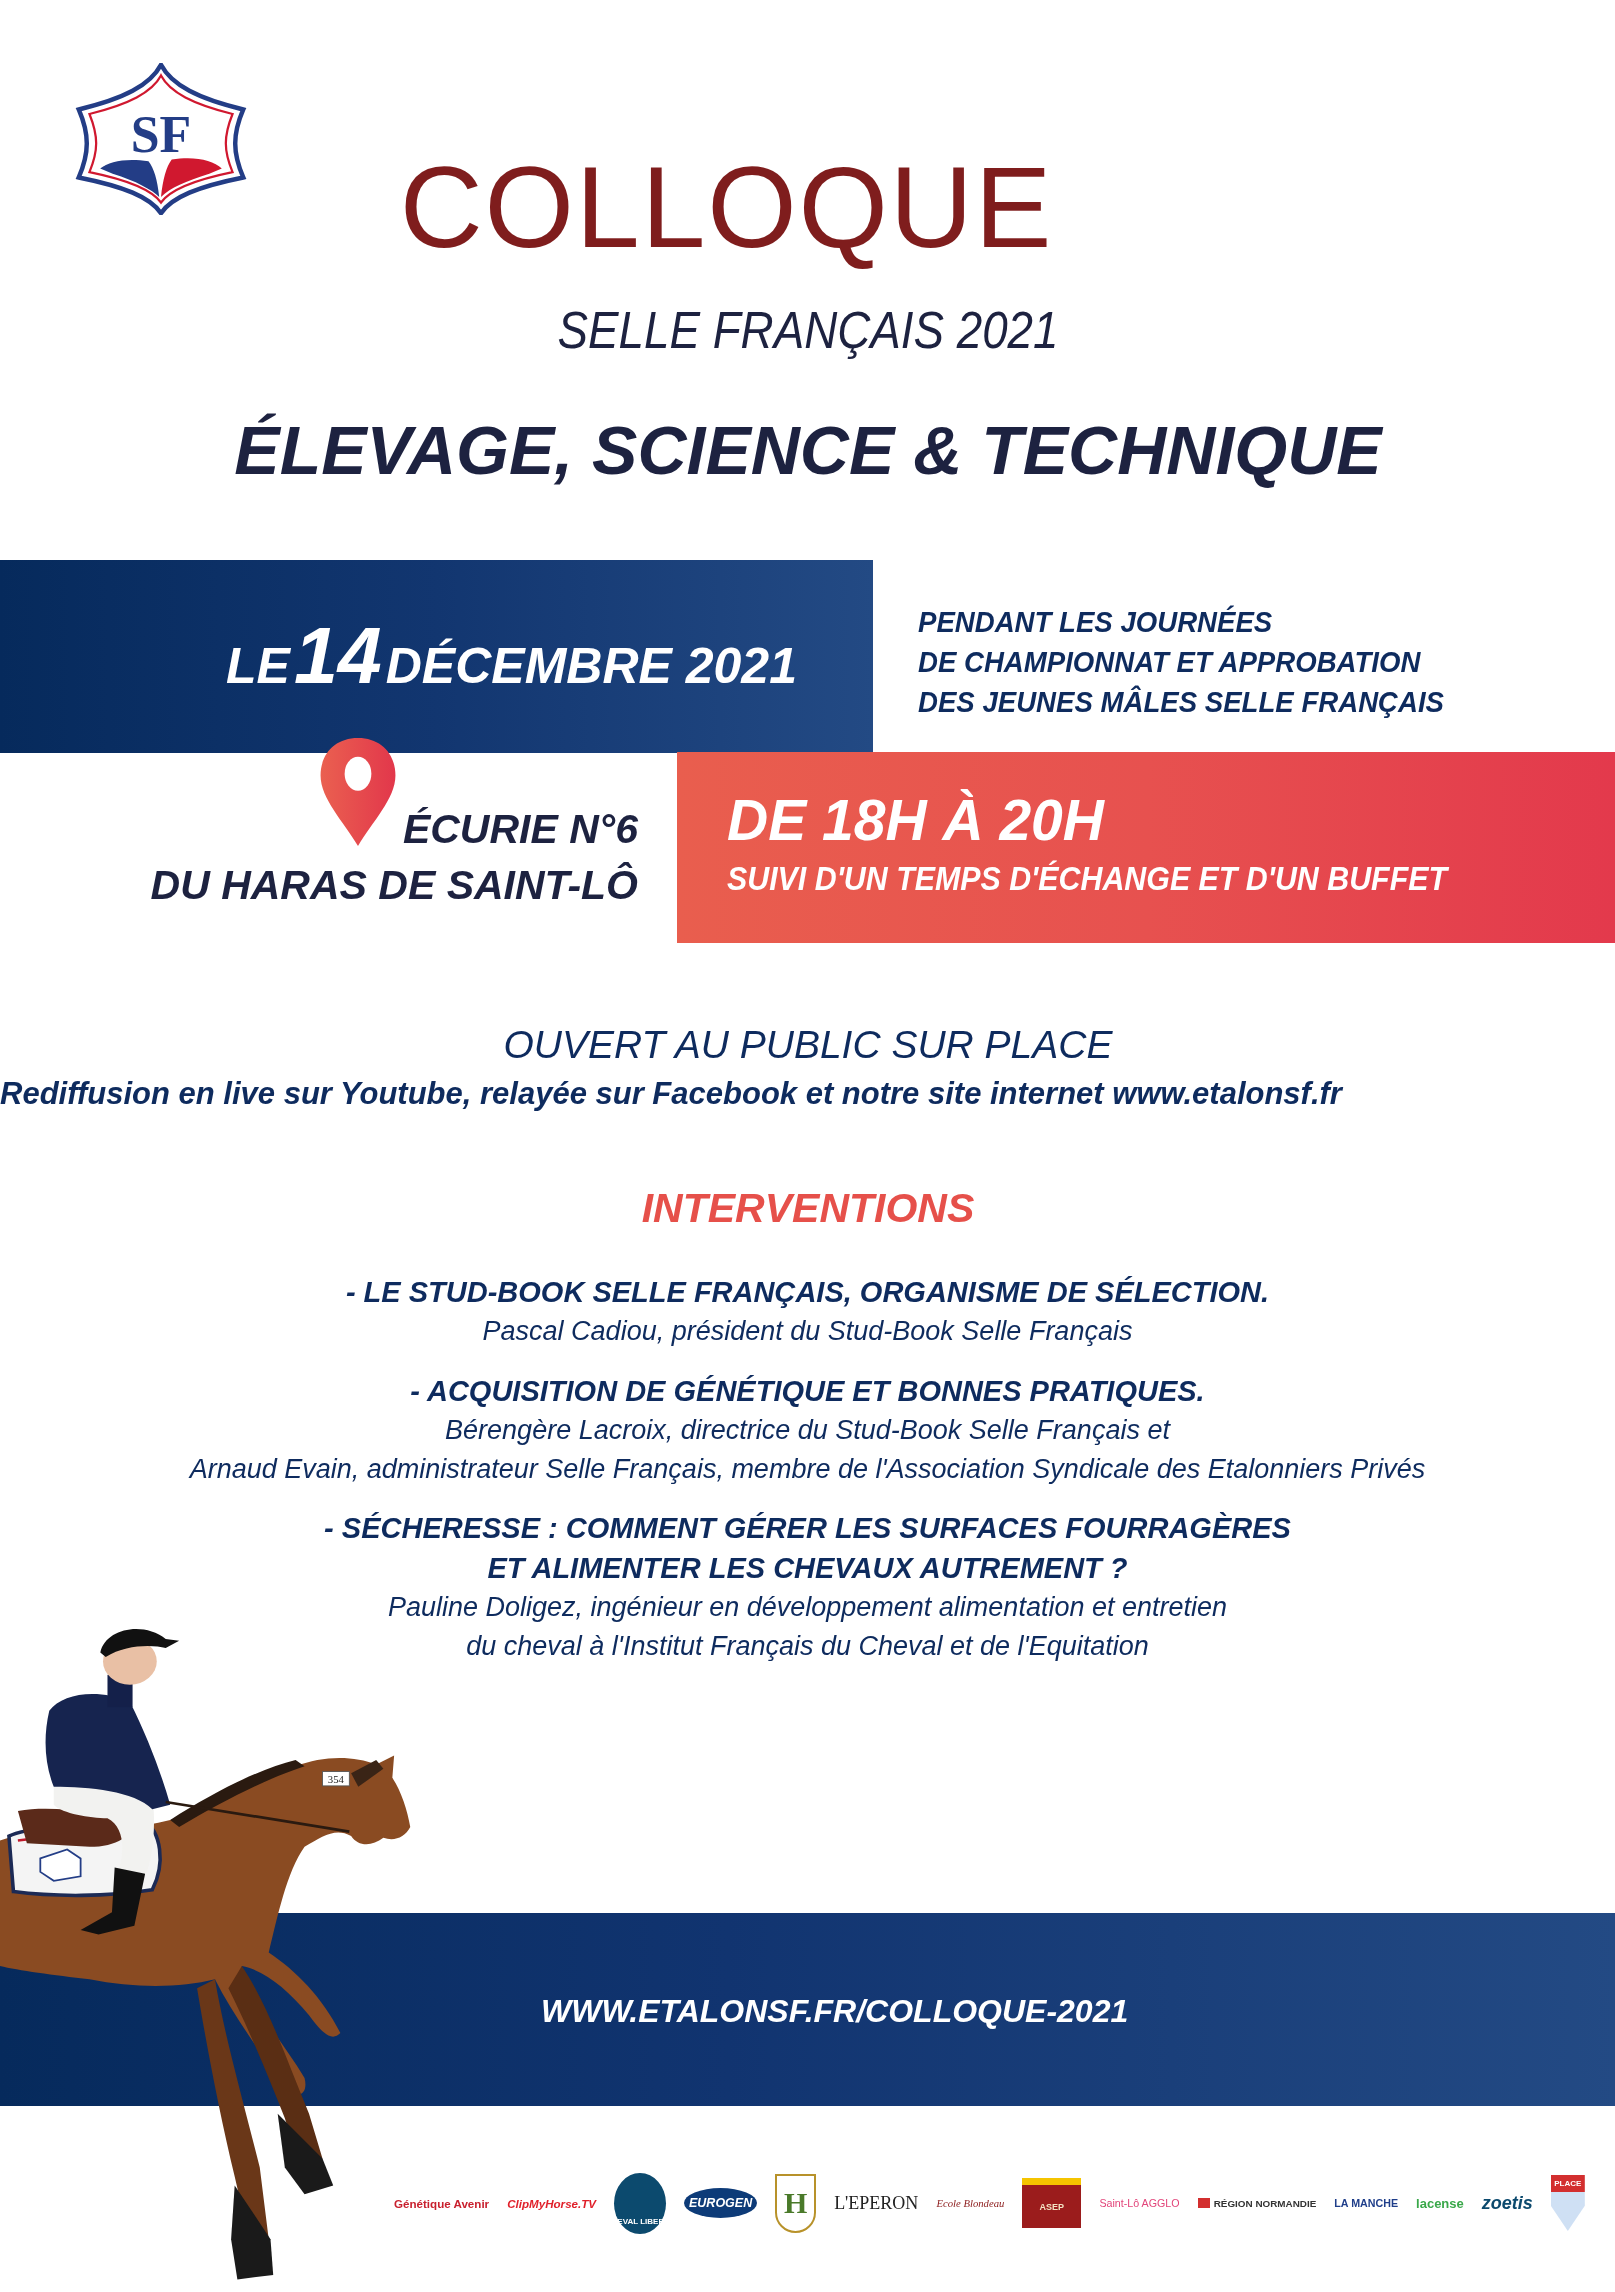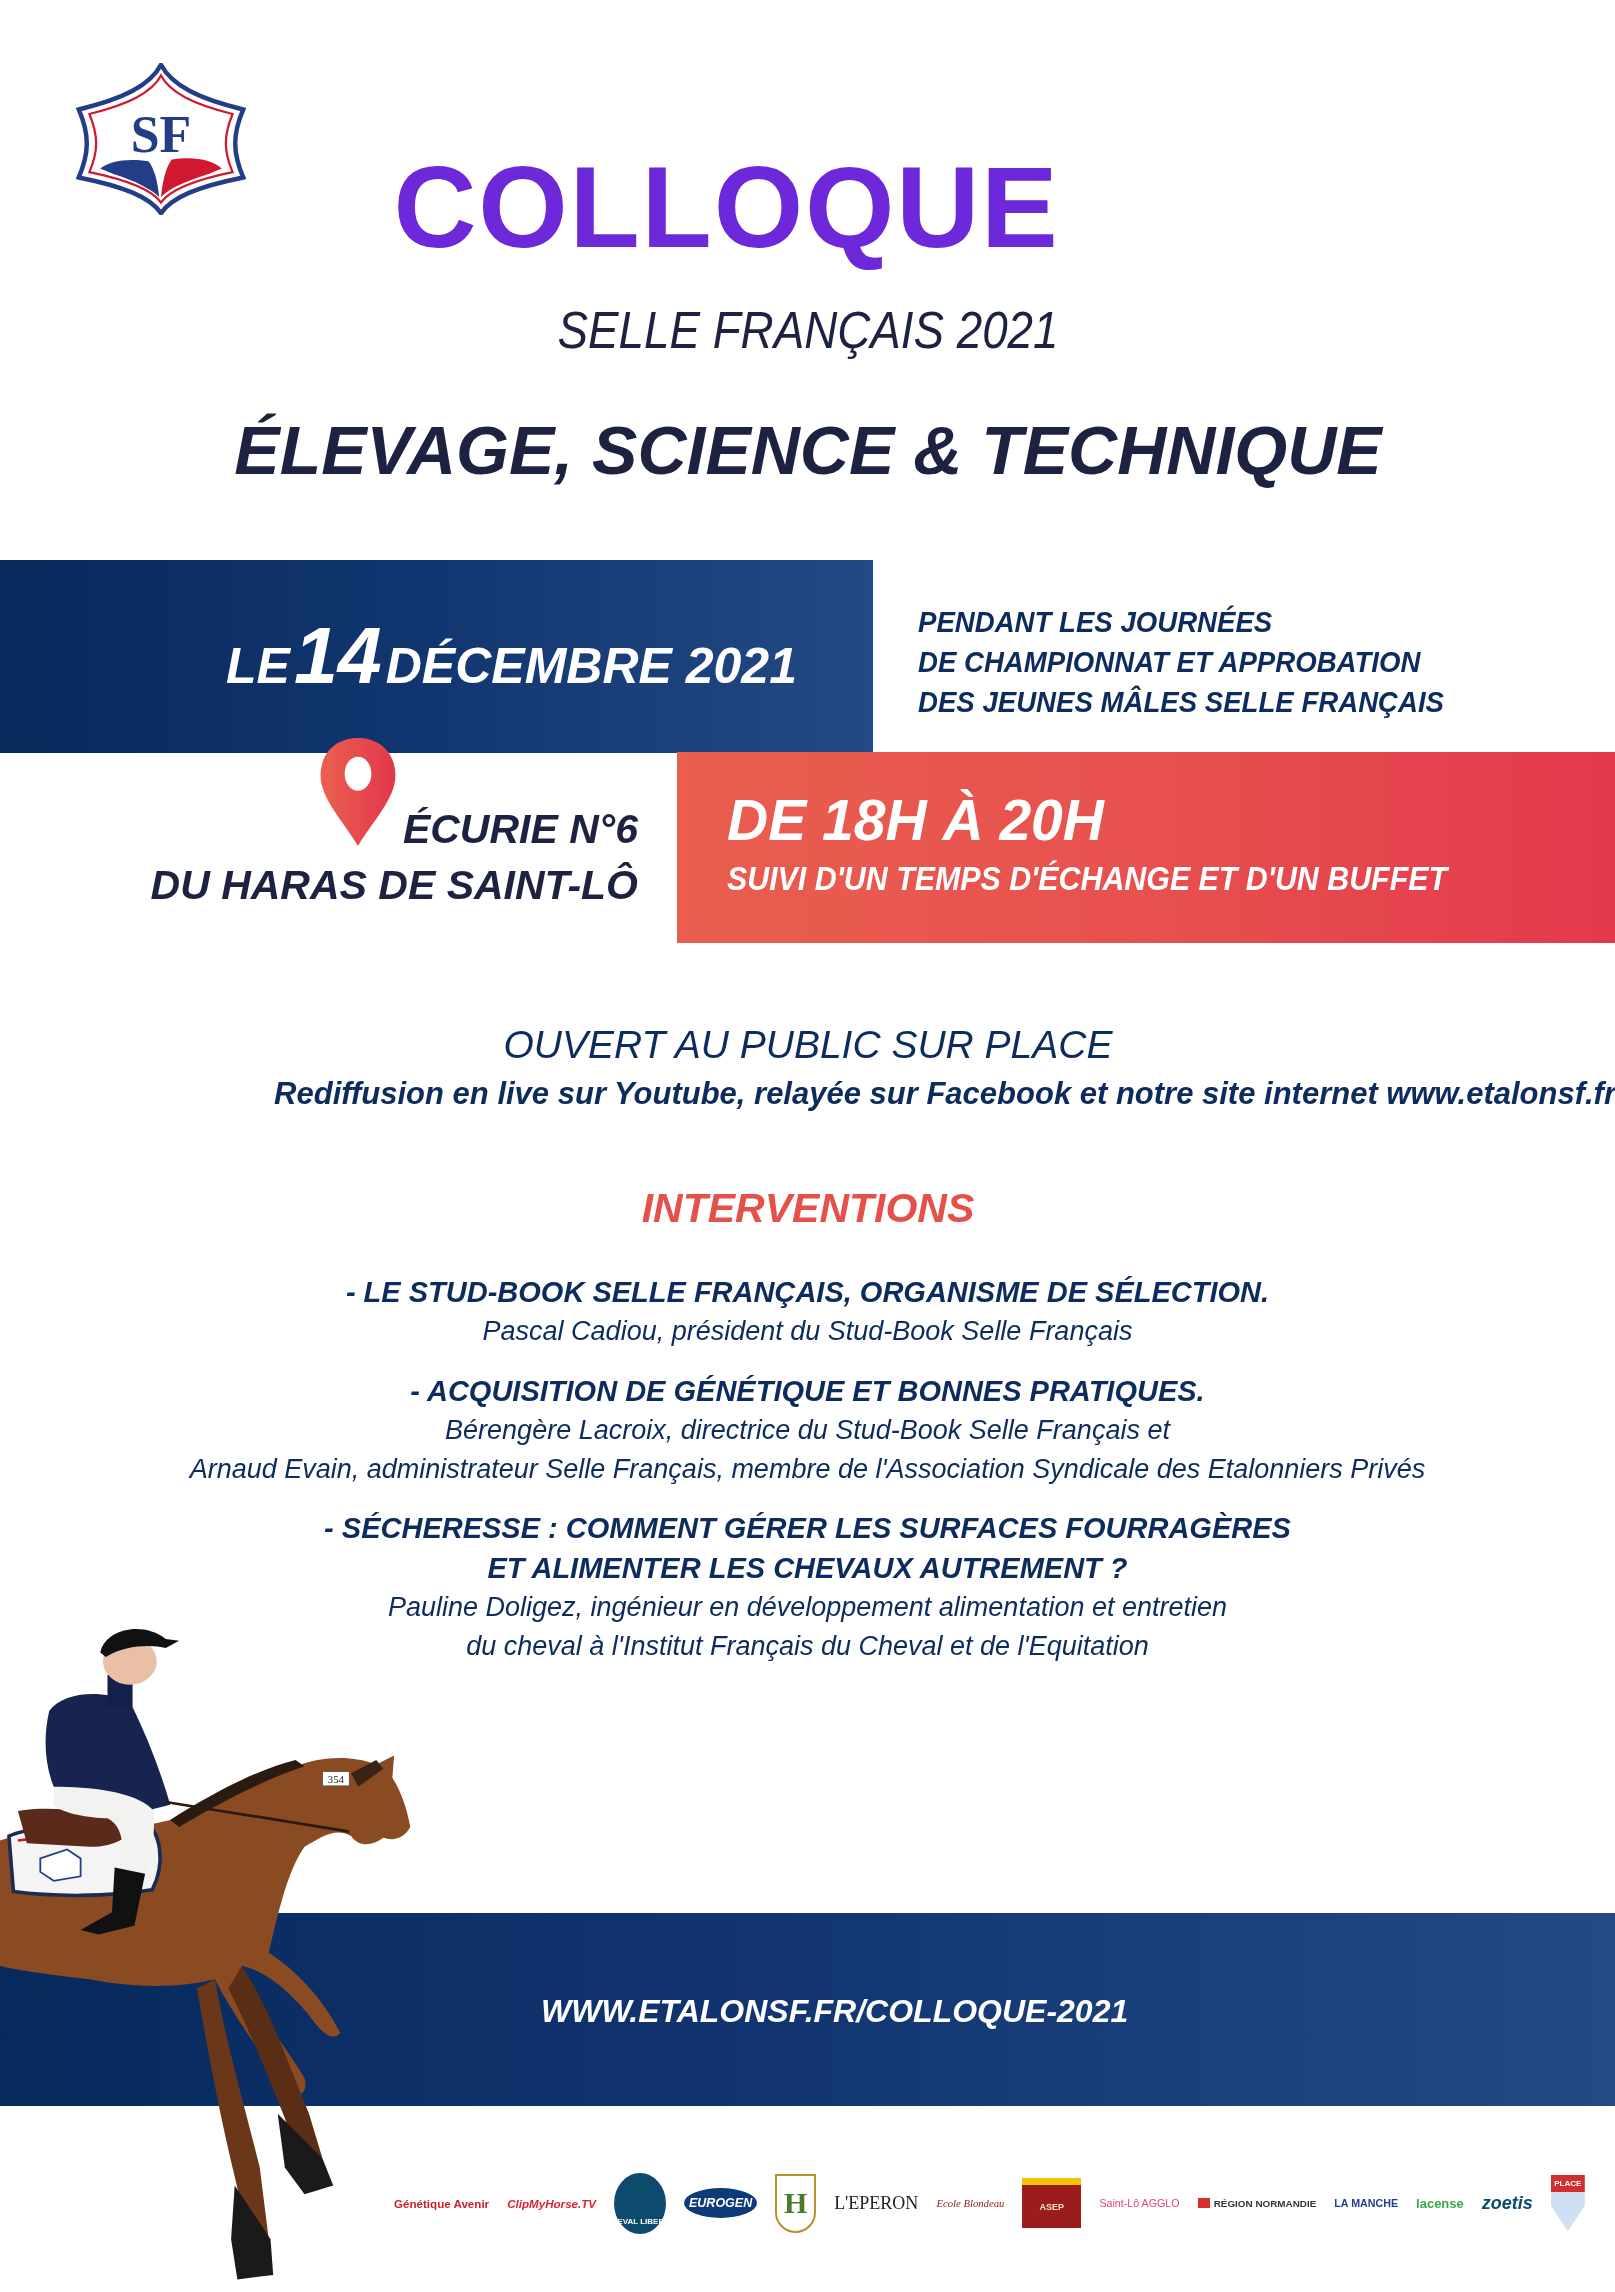--- a/index.html
+++ b/index.html
@@ -4,22 +4,22 @@
 <style>
   html, body { margin:0; padding:0; }
   body { width:1616px; height:2293px; position:relative; background:#ffffff; overflow:hidden;
          font-family:"Liberation Sans", "DejaVu Sans", sans-serif; color:#1b2340; }
   .abs { position:absolute; }
 
   
   #sf-logo { left:73px; top:63px; width:176px; height:152px; }
 
   
-  #title { left:0; width:1453px; top:150px; text-align:center; font-weight:bold; font-size:115px;
-           letter-spacing:1.8px; color:#6d28d9; line-height:1; }
+  #title { left:0; width:1453px; top:150px; text-align:center; font-weight:normal; font-size:115px;
+           letter-spacing:1.8px; color:#7f1d1d; line-height:1; }
   #subtitle { left:0; width:1616px; top:304px; text-align:center; font-size:52px; font-style:italic;
               font-weight:normal; color:#1d2240; line-height:1; transform:scaleX(0.88); }
   #tagline { left:0; width:1616px; top:416px; text-align:center; font-size:68px; font-weight:bold;
              font-style:italic; color:#1d2240; line-height:1; }
 
   
   #date-band { left:0; top:560px; width:873px; height:193px;
                background:linear-gradient(90deg,#062a5c 0%,#123670 50%,#234a84 100%); }
   #date-wrap { left:0; top:616px; width:797px; text-align:right; color:#fff; font-weight:bold;
                font-style:italic; white-space:nowrap; line-height:1; }
@@ -39,21 +39,21 @@
   
   #pin { left:317px; top:736px; width:82px; height:112px; }
   #loc-line1 { left:0; width:638px; top:809px; text-align:right; font-weight:bold; font-style:italic;
                font-size:41px; color:#1d2240; line-height:1; white-space:nowrap; }
   #loc-line2 { left:0; width:638px; top:865px; text-align:right; font-weight:bold; font-style:italic;
                font-size:41px; color:#1d2240; line-height:1; white-space:nowrap; }
 
   
   #public { left:0; width:1616px; top:1025px; text-align:center; font-size:39px; font-style:italic;
             color:#0e2b5e; line-height:1; }
-  #broadcast { left:0; width:1616px; top:1078px; text-align:right; font-size:31px; font-style:italic;
+  #broadcast { left:0; width:1616px; top:1078px; text-align:left; font-size:31px; font-style:italic;
                font-weight:bold; color:#0e2b5e; line-height:1; }
 
   #interventions-title { left:0; width:1616px; top:1188px; text-align:center; font-size:41px; font-weight:bold;
                          font-style:italic; color:#e6504a; line-height:1; }
 
   #talks { left:179px; width:1257px; top:1272px; text-align:center; }
   .talk { margin-bottom:19.7px; }
   .talk-title { font-weight:bold; font-style:italic; font-size:29px; color:#0e2b5e; line-height:40px; }
   .talk-speaker { font-style:italic; font-size:27px; color:#0e2b5e; line-height:39px; }
 

